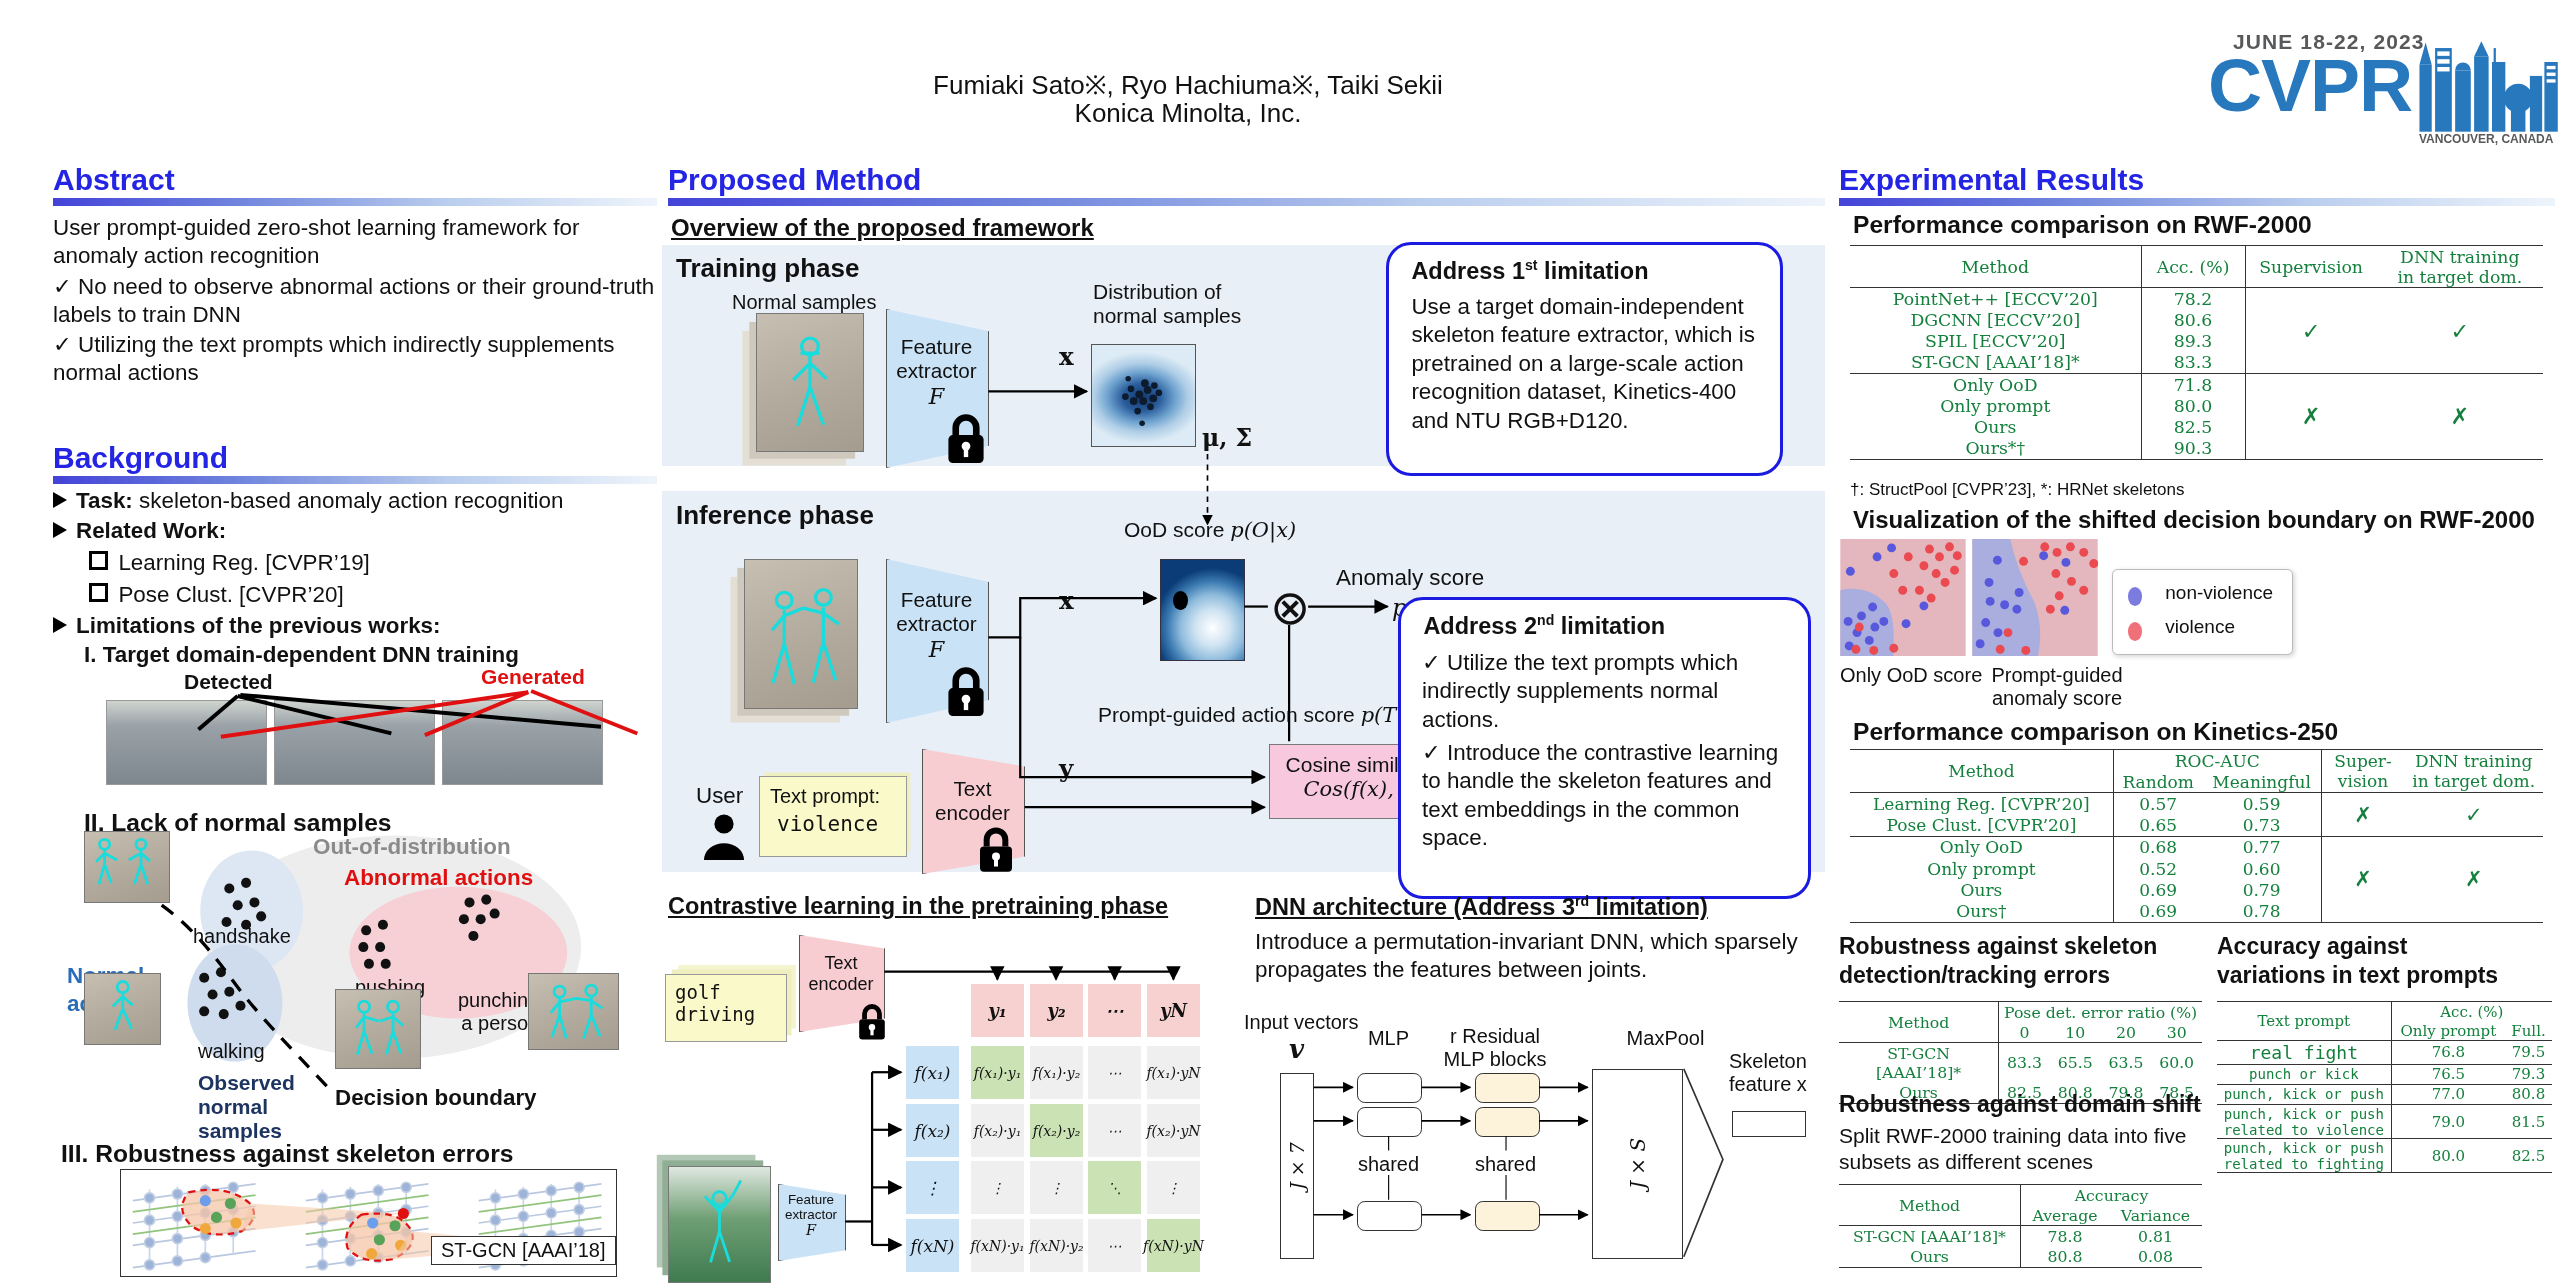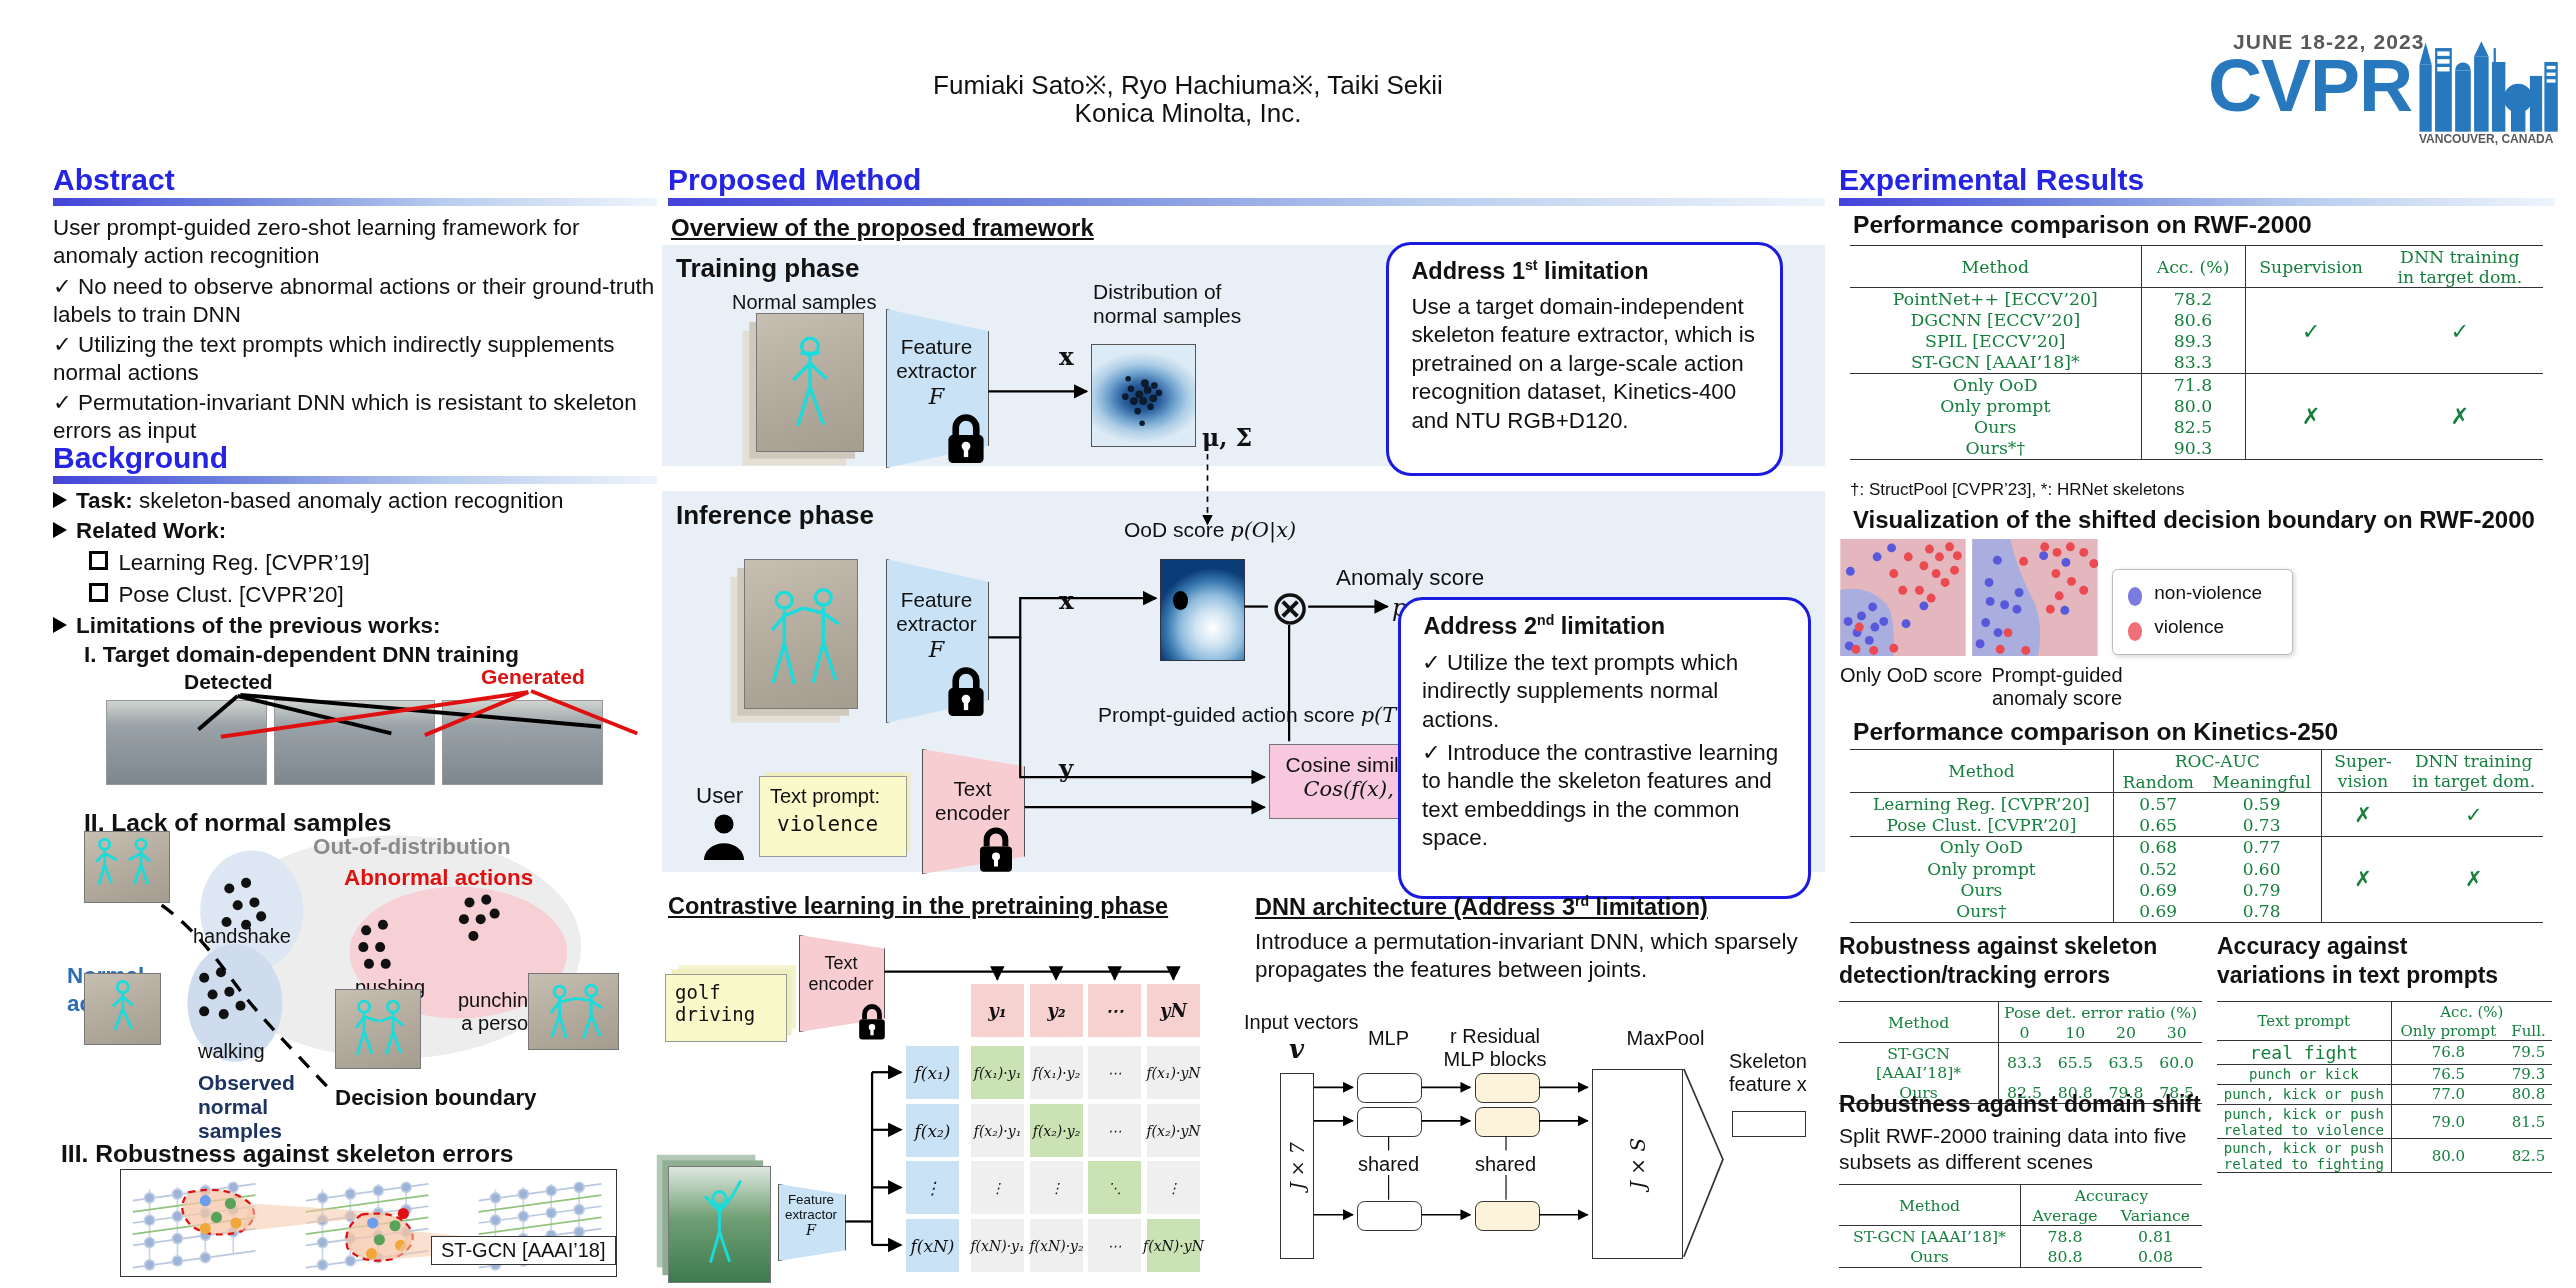--- a/index.html
+++ b/index.html
@@ -29,21 +29,21 @@
         font-family:"DejaVu Serif",serif;font-style:italic;font-size:14px;background:#efefef;text-align:center;}
   .cell.g{background:#cbe3b4;}
   .cell.h{background:#f7d0d0;font-size:18px;font-weight:bold;}
   .cell.r{background:#c9e2f6;font-size:17px;}
   table.tb{border-collapse:collapse;font-family:"DejaVu Serif",serif;color:#15803d;}
   table.tb td,table.tb th{font-weight:normal;text-align:center;padding:0.6px 4.5px;white-space:pre-line;}
   .tt{border-top:1.7px solid #333;} .bb{border-bottom:1.7px solid #333;}
   .hb{border-bottom:1.1px solid #333;} .sep{border-top:1.1px solid #333;}
   .vl{border-left:1.1px solid #333;}
   .chk{font-size:22.4px;}
-  .lg{font-size:19px;}
+  .lg{font-size:19px;margin-left:11px;}
   .dot{display:inline-block;width:14.5px;height:19px;border-radius:50%;margin-right:12.3px;vertical-align:middle;}
   .tri{display:inline-block;width:0;height:0;border-left:14.5px solid #000;border-top:8.4px solid transparent;border-bottom:8.4px solid transparent;margin-right:9px;}
   .sq{display:inline-block;width:13.4px;height:13.4px;border:3.9px solid #000;margin-right:10px;}
   sup{font-size:60%;}
 </style>
 </head>
 <body>
 
 <div id="poster">
 
@@ -81,23 +81,20 @@
 
   <div class="abs hd" style="left:53px;top:163px;">Abstract</div>
   <div class="abs bar" style="left:53px;top:198px;width:604px;"></div>
   <div class="abs t40" style="left:53px;top:214px;width:601px;">User prompt-guided zero-shot learning framework for anomaly action recognition</div>
   <div class="abs t40" style="left:53px;top:273px;width:603px;">
     <span class="chk">✓</span>
     <span>No need to observe abnormal actions or their ground-truth labels to train DNN</span></div>
   <div class="abs t40" style="left:53px;top:331px;width:603px;">
     <span class="chk">✓</span>
     <span>Utilizing the text prompts which indirectly supplements normal actions</span></div>
-  <div class="abs t40" style="left:53px;top:389px;width:603px;">
-    <span class="chk">✓</span>
-    <span>Permutation-invariant DNN which is resistant to skeleton errors as input</span></div>
 
   <div class="abs hd" style="left:53px;top:441px;">Background</div>
   <div class="abs bar" style="left:53px;top:476px;width:604px;"></div>
 
   <div class="abs t40" style="left:53px;top:487px;width:603px;">
     <span class="tri"></span><span class="b">Task:</span><span> skeleton-based anomaly action recognition</span></div>
   <div class="abs t40" style="left:53px;top:517px;width:603px;">
     <span class="tri"></span><span class="b">Related Work:</span></div>
   <div class="abs t40" style="left:89px;top:549px;">
     <span class="sq"></span><span>Learning Reg. [CVPR’19]</span></div>

